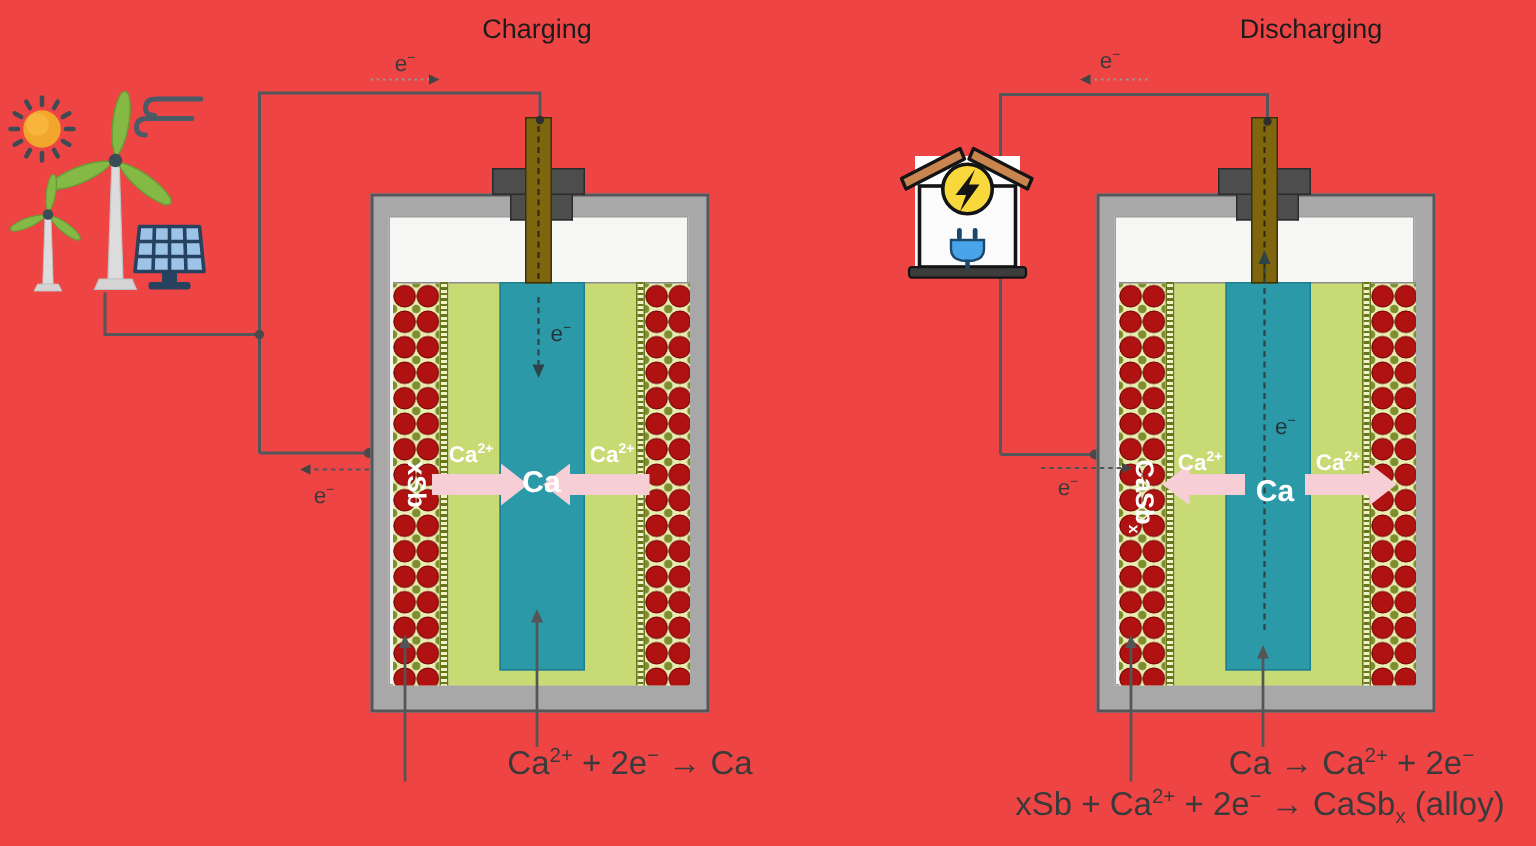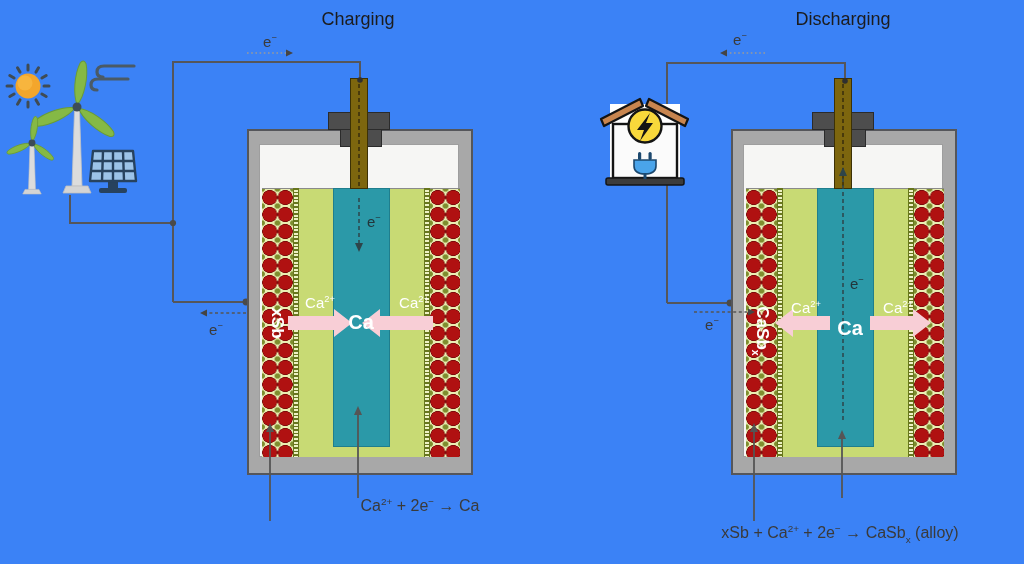--- a/index.html
+++ b/index.html
@@ -1,16 +1,16 @@
 <!DOCTYPE html>
 <html style="--casing: #a8a8a8; --casing_border: #55565a; --headspace: #f6f6f4; --electrolyte_green: #c8da74; --calcium_teal: #2b99a8; --alloy_red: #b01111; --alloy_red_dark: #7c0b0b; --alloy_bed: #eaedb2; --diamond_olive: #7e8e2f; --separator_bg: #eef2c4; --separator_olive: #67761d; --rod_olive: #7d660e; --rod_border: #3c3106; --collar: #4d4d4d; --arrow_pink: #f8ced6; --wire: #55565a; --text: #2e2e2e; --label_white: #ffffff;"><head>
 <meta charset="utf-8">
 <style>
   html,body{margin:0;padding:0;background:#fff;}
-  .canvas{position:relative;width:1024px;height:564px;background:#3b82f6;overflow:hidden;
+  .canvas{position:relative;width:1024px;height:564px;background:#ef4444;overflow:hidden;
           font-family:"Liberation Sans","DejaVu Sans",sans-serif;color:var(--text,#2e2e2e);}
   .abs{position:absolute;}
   svg.layer{position:absolute;left:0;top:0;width:1024px;height:564px;}
   .z0{z-index:0}.z15{z-index:15}.z20{z-index:20}
 
   
   .battery{position:absolute;top:129px;width:226px;height:346px;z-index:10;}
   .battery>div{position:absolute;box-sizing:border-box;}
   .casing{left:0;top:0;width:226px;height:346px;background:var(--casing);border:2px solid var(--casing_border);}
   .headspace{left:12px;top:15px;width:200px;height:313px;background:var(--headspace);border:1.5px solid #9e9e9e;}
@@ -26,24 +26,24 @@
     border-left:1px solid var(--separator_olive);border-right:1px solid var(--separator_olive);}
   .green{left:52px;top:59px;width:125px;height:269px;background:var(--electrolyte_green);border-top:1px solid #8a8a8a;}
   .teal{left:86px;top:59px;width:57px;height:259px;background:var(--calcium_teal);border:1.5px solid #1f7e8d;}
   .collar-top{left:81px;top:-17px;width:62px;height:18px;background:var(--collar);border:1px solid #2b2b2b;}
   .collar-bot{left:93px;top:1px;width:42px;height:17px;background:var(--collar);border:1px solid #2b2b2b;border-top:none;}
   .rod{left:103px;top:-51px;width:18px;height:111px;background:var(--rod_olive);border:1.5px solid var(--rod_border);}
 
   
   .t{position:absolute;z-index:25;white-space:nowrap;}
   .title{font-size:18px;color:#1c1c1c;transform:translateX(-50%);}
-  .eq{font-size:16px;color:#3a3a3a;transform:translateX(-50%);text-align:center;}
+  .eq{font-size:22px;color:#3a3a3a;transform:translateX(-50%);text-align:center;}
   .elab{font-size:15px;color:#3a3a3a;transform:translateX(-50%);}
   .elab-in{font-size:15px;color:#23353a;}
-  .ion{font-size:15px;font-weight:normal;color:var(--label_white);transform:translateX(-50%);padding-left:12px;}
+  .ion{font-size:15px;font-weight:bold;color:var(--label_white);transform:translateX(-50%);}
   .ca{font-size:20px;font-weight:bold;color:var(--label_white);transform:translateX(-50%);}
   .vlab{font-size:17px;font-weight:bold;color:var(--label_white);transform:translate(-50%,-50%) rotate(90deg);}
   sup,sub{font-size:0.62em;}
 </style>
 </head>
 <body>
 
 <div class="canvas">
 
   <svg class="layer z0">
@@ -207,35 +207,36 @@
     </g>
     <g fill="#555555">
       <polygon points="266,432 274,432 270,423"></polygon>
       <polygon points="354,415 362,415 358,406"></polygon>
       <polygon points="750,432 758,432 754,423"></polygon>
       <polygon points="838,439 846,439 842,430"></polygon>
     </g>
   </svg>
 
   <div class="t title" style="left:358px;top:9px">Charging</div>
-  <div class="t title" style="left:843px;top:9px">Discharging</div>
+  <div class="t title" style="left:874px;top:9px">Discharging</div>
 
   <div class="t elab" style="left:270px;top:33px">e<sup>−</sup></div>
   <div class="t elab" style="left:740px;top:31px">e<sup>−</sup></div>
   <div class="t elab" style="left:216px;top:321px">e<sup>−</sup></div>
   <div class="t elab" style="left:712px;top:316px">e<sup>−</sup></div>
   <div class="t elab-in" style="left:367px;top:213px">e<sup>−</sup></div>
   <div class="t elab-in" style="left:850px;top:275px">e<sup>−</sup></div>
 
   <div class="t ion" style="left:314px;top:294px">Ca<sup>2+</sup></div>
   <div class="t ion" style="left:408px;top:294px">Ca<sup>2+</sup></div>
   <div class="t ca" style="left:361px;top:311px">Ca</div>
   <div class="t vlab" style="left:277px;top:323px">xSb</div>
 
   <div class="t ion" style="left:800px;top:299px">Ca<sup>2+</sup></div>
   <div class="t ion" style="left:892px;top:299px">Ca<sup>2+</sup></div>
   <div class="t ca" style="left:850px;top:317px">Ca</div>
   <div class="t vlab" style="left:761px;top:331px">CaSb<sub>x</sub></div>
 
   <div class="t eq" style="left:420px;top:496px">Ca<sup>2+</sup> + 2e<sup>−</sup> → Ca</div>
+  <div class="t eq" style="left:901px;top:496px">Ca → Ca<sup>2+</sup> + 2e<sup>−</sup></div>
   <div class="t eq" style="left:840px;top:523px">xSb + Ca<sup>2+</sup> + 2e<sup>−</sup> → CaSb<sub>x</sub> (alloy)</div>
 
 </div>
 
 </body></html>

